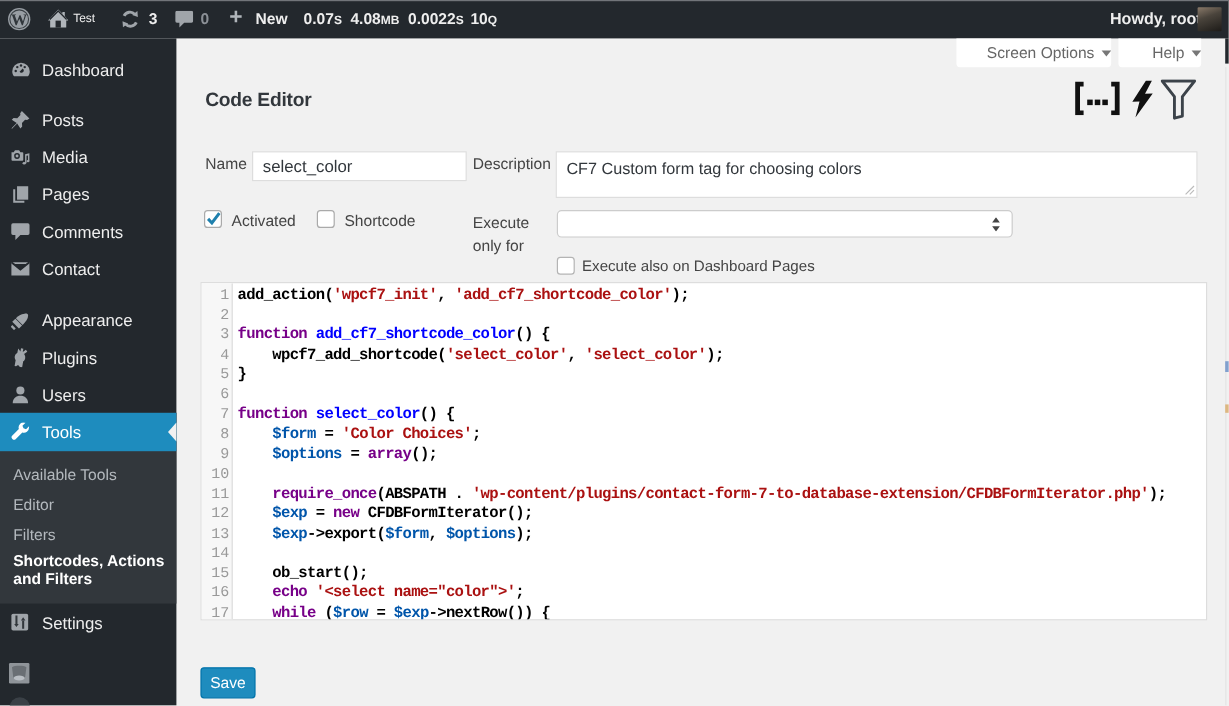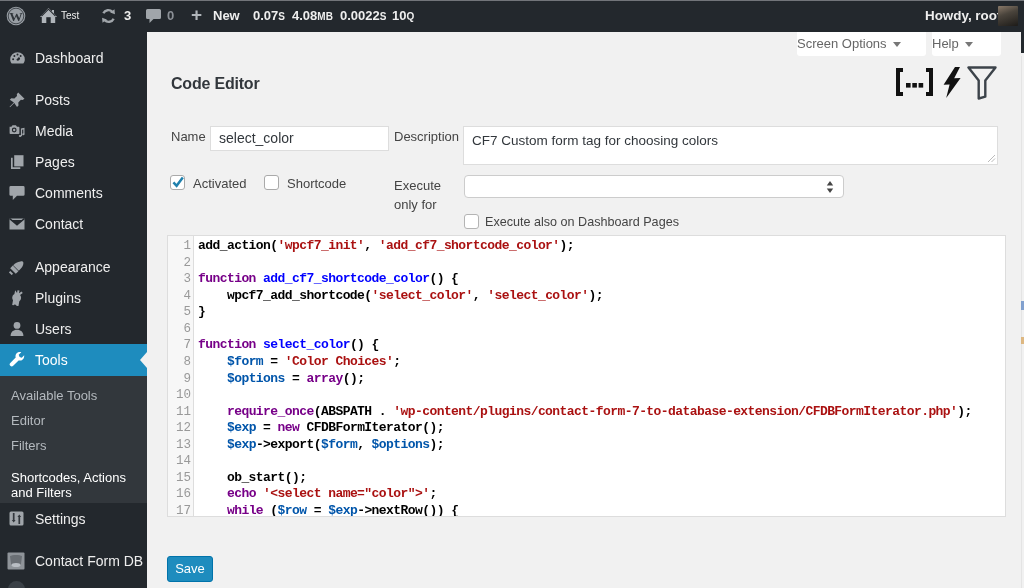--- a/index.html
+++ b/index.html
@@ -11,21 +11,21 @@
 .mi svg{position:absolute;left:9px;top:7px}
 .mi .t{position:absolute;left:35px;top:0;line-height:31px}
 .sub{position:absolute;left:11px;color:#b4b9be;font-size:13px;font-weight:400}
 #subbg{position:absolute;left:0;top:344px;width:147px;height:159px;background:#32373c}
 #toolsrow{position:absolute;left:0;top:344px;width:147px;height:32px;background:#1e8cbe}
 #arrow{position:absolute;left:140px;top:352px;width:0;height:0;border-top:8px solid transparent;border-bottom:8px solid transparent;border-right:7px solid #f1f1f1}
 .ico{fill:#a0a5aa}
 .box{position:absolute;background:#fff;border:1px solid #ddd}
 .cb{position:absolute;width:14px;height:14px;background:#fff;border:1px solid #b4b4b4;border-radius:3px}
 label.fl{position:absolute;font-size:13px;color:#444}
-#scrnopt,#helpbtn{position:absolute;top:32px;height:24px;background:#fff;color:#666;font-size:13px;text-align:left;line-height:24px;border-bottom-left-radius:3px;border-bottom-right-radius:3px}
+#scrnopt,#helpbtn{position:absolute;top:32px;height:24px;background:#fff;color:#666;font-size:13px;text-align:right;line-height:24px;border-bottom-left-radius:3px;border-bottom-right-radius:3px}
 .caret{display:inline-block;width:0;height:0;border-left:4px solid transparent;border-right:4px solid transparent;border-top:5px solid #777;vertical-align:1px;margin-left:6px}
 #codebox{position:absolute;left:167px;top:234.5px;width:839px;height:282.5px;background:#fff;border:1px solid #ddd;overflow:hidden}
 #gutter{position:absolute;left:0;top:0;width:26px;height:282.5px;background:#f7f7f7;border-right:1px solid #ddd}
 #lnums{position:absolute;left:0;top:2.5px;width:23px;text-align:right;white-space:pre;font-family:"Liberation Mono",monospace;font-size:12.5px;line-height:16.57px;color:#999}
 #code{position:absolute;left:30px;top:2.5px;font-family:"Liberation Mono",monospace;font-size:13px;letter-spacing:-0.57px;line-height:16.57px;font-weight:bold;color:#000;white-space:pre}
 #code .k{color:#708}
 #code .s{color:#a11}
 #code .d{color:#00f}
 #code .v{color:#05a}
 #save{position:absolute;left:167px;top:556px;width:46px;height:26px;background:#1e8cbe;border:1px solid #0073aa;border-radius:3px;color:#fff;font-size:13px;text-align:center;line-height:24px;font-weight:400}
@@ -154,38 +154,37 @@
 </div>
 <div class="mi" style="top:344px;height:32px;z-index:3">
     <svg width="16" height="16" viewBox="0 0 16 16" style="top:8px">
       <path fill="#fff" d="M15.2 4.3 a4.3 4.3 0 0 1 -5.6 4.1 L4.2 13.8 a2.0 2.0 0 0 1 -2.9-2.9 L6.7 5.5 A4.3 4.3 0 0 1 12.3 0.2 L9.7 2.8 10.6 4.9 12.7 5.8 15.2 3.2 Z"></path>
     </svg>
     <span class="t" style="color:#fff;line-height:32px">Tools</span>
   </div>
 <div class="sub" style="top:388px">Available Tools</div>
 <div class="sub" style="top:413px">Editor</div>
 <div class="sub" style="top:438px">Filters</div>
-<div class="sub" style="top:471px;color:#fff;font-weight:400;line-height:14.5px">Shortcodes, Actions<br>and Filters</div>
+<div class="sub" style="top:461px;color:#fff;font-weight:700;line-height:14.5px">Shortcodes, Actions<br>and Filters</div>
 <div class="mi" style="top:504px">
     <svg width="15" height="15" viewBox="0 0 15 15">
       <g class="ico">
         <rect x="0.5" y="0.5" width="14" height="14" rx="1.5"></rect>
         <path d="M4.7 2 v7 M10.3 13 V6" stroke="#32373c" stroke-width="1.7" fill="none"></path>
         <path d="M4.7 11.6 L2.8 9 h3.8Z M10.3 3.4 L8.4 6 h3.8Z" fill="#32373c"></path>
       </g>
     </svg>
     <span class="t">Settings</span>
   </div>
 <div class="mi" style="top:546px">
     <svg width="18" height="18" viewBox="0 0 18 18" style="left:7px;top:6px">
       <rect x="0.5" y="0.5" width="17" height="17" rx="1" fill="#8f9499"></rect>
       <path d="M3 4 c2-1.5 10-1.5 12 0 l-1 8 c0 2-10 2-10 0 Z" fill="#6a6f74"></path>
       <ellipse cx="9" cy="13" rx="4.5" ry="2" fill="#b9bec3"></ellipse>
     </svg>
-    <span class="t">Contact Form DB</span>
   </div>
 <div style="position:absolute;left:8px;top:581px;width:17px;height:17px;border-radius:50%;background:#3a4046"></div>
 <div id="scrnopt" style="left:797px;width:129px">Screen Options<span class="caret"></span></div>
 <div id="helpbtn" style="left:932px;width:69px">Help<span class="caret"></span></div>
 <div id="head" style="position:absolute;left:171px;top:75px;font-size:16px;font-weight:bold;letter-spacing:-0.2px;color:#32373c">Code Editor</div>
 <div id="hicons">
 <svg class="abs" style="left:895px;top:68px" width="39" height="28" viewBox="0 0 39 28">
       <g fill="#111">
         <path d="M1 0 h7 v4 H5 v20 h3 v4 H1 Z"></path>
         <path d="M38 0 h-7 v4 h3 v20 h-3 v4 h7 Z"></path>

